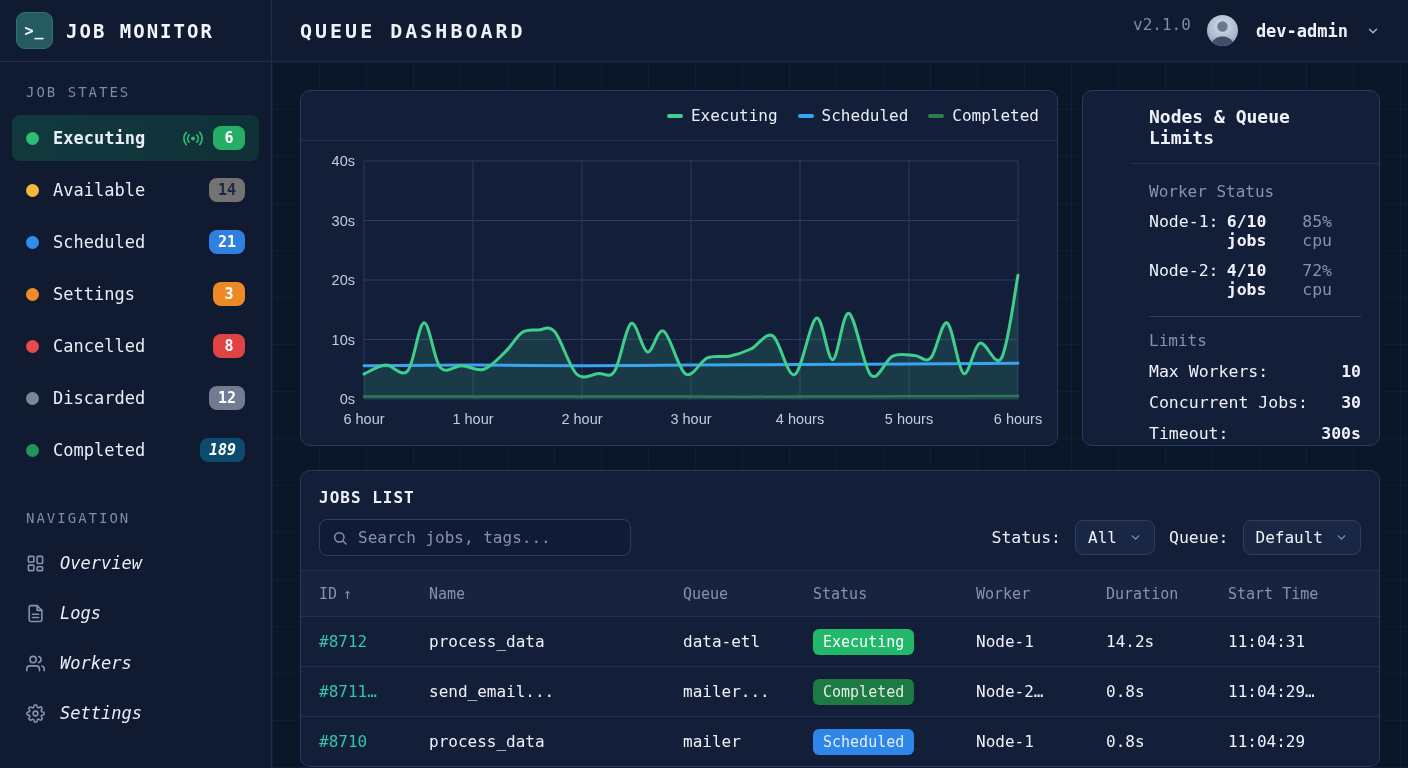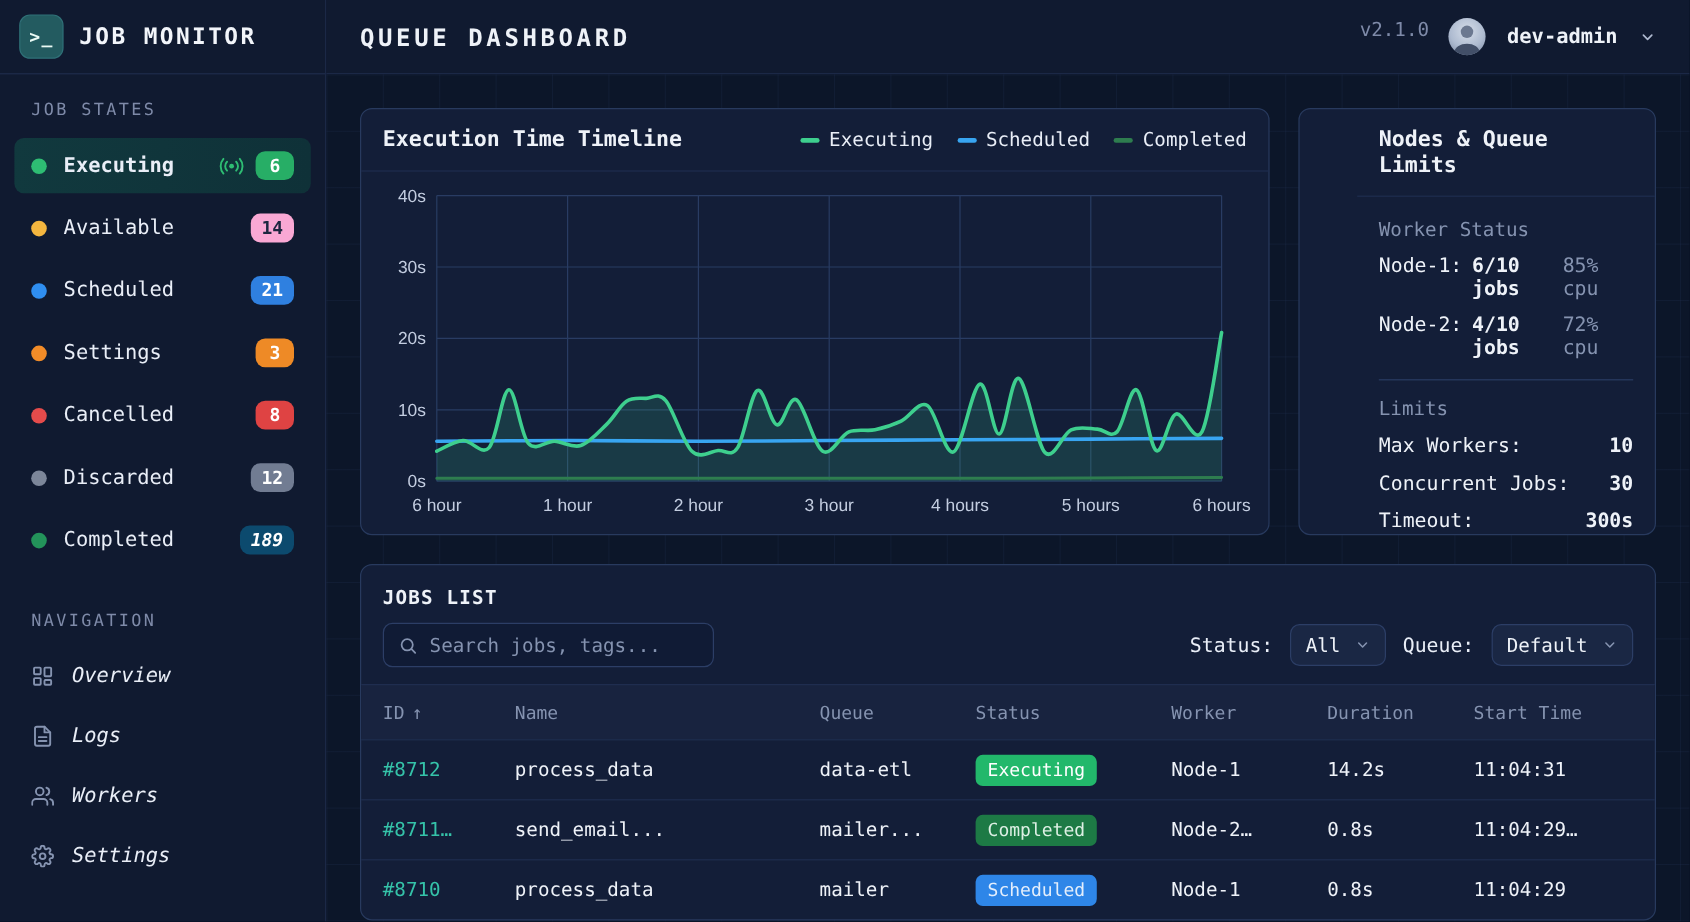--- a/index.html
+++ b/index.html
@@ -66,21 +66,21 @@
   .nr-name { width:92px; }
   .nr-jobs { font-weight:bold; }
   .nr-cpu { margin-left:auto; color:#8593b0; }
   .divider { border-top:1px solid #2a3c63; margin:17px 0 6px; }
   .limit-row { display:flex; justify-content:space-between; margin:12px 0; font-size:16.5px; }
   .limit-val { font-weight:bold; }
   
   .jobs-panel { flex-shrink:0; }
   .jobs-title { padding:17px 18px 0; font-size:16px; font-weight:bold; letter-spacing:1px; }
   .jobs-controls { display:flex; align-items:center; justify-content:space-between; padding:12px 18px 14px; }
-  .search-box { width:276px; display:flex; align-items:center; gap:10px; border:1px solid #2c3e66; background:#101b35; border-radius:8px; padding:8px 12px; color:#8593b0; }
+  .search-box { width:312px; display:flex; align-items:center; gap:10px; border:1px solid #2c3e66; background:#101b35; border-radius:8px; padding:8px 12px; color:#8593b0; }
   .search-box input { flex:1; background:transparent; border:none; outline:none; color:#dfe6f3; font-family:inherit; font-size:16px; }
   .search-box input::placeholder { color:#8593b0; }
   .filters { display:flex; align-items:center; gap:14px; }
   .filter-label { font-size:16.5px; color:#e9eef7; }
   .select { display:flex; align-items:center; gap:12px; border:1px solid #2c3e66; background:#1a2744; border-radius:8px; padding:7px 12px; font-size:16px; cursor:pointer; }
   .select .chev { color:#8593b0; }
   .tbl-head, .tbl-row { display:grid; grid-template-columns:110px 254px 130px 163px 130px 122px 1fr; align-items:center; padding-left:18px; }
   .tbl-head { background:#18233f; height:46px; font-size:15px; color:#8593b0; border-top:1px solid #1f2d4f; }
   .tbl-row { height:50px; font-size:16px; border-top:1px solid #1f2d4f; cursor:pointer; }
   .cell-id { color:#35c3a9; }
@@ -113,21 +113,21 @@
           <path d="M4.2 1.4a9.2 9.2 0 0 0 0 12.2 M17.8 1.4a9.2 9.2 0 0 1 0 12.2" stroke="#2ebd73" stroke-width="1.6" fill="none" stroke-linecap="round"></path>
         </svg>
         <span class="count-badge" style="background: rgb(39, 174, 102); color: rgb(255, 255, 255);">6</span>
       </span>
     </div>
 
     <div class="side-item">
       <span class="dot" style="background: rgb(244, 182, 63);"></span>
       <span class="si-label">Available</span>
       <span class="si-right">
-          <span class="count-badge" style="background: #f9a8d4; color: rgb(28, 39, 64);">14</span>
+          <span class="count-badge" style="background: #737373; color: rgb(28, 39, 64);">14</span>
         </span>
     </div>
     <div class="side-item">
       <span class="dot" style="background: rgb(47, 142, 240);"></span>
       <span class="si-label">Scheduled</span>
       <span class="si-right">
           <span class="count-badge" style="background: rgb(47, 128, 224); color: rgb(255, 255, 255);">21</span>
         </span>
     </div>
     <div class="side-item">
@@ -225,21 +225,20 @@
           </span>
         </div>
       </div>
     </header>
 
     <main class="main">
       <div class="row1">
 
         <section class="panel chart-panel">
           <div class="panel-head">
-            <span class="panel-title">Execution Time Timeline</span>
             <div class="legend">
               <span class="legend-item">
                 <span class="swatch" style="background: rgb(62, 207, 142);"></span>
                 <span class="legend-label">Executing</span>
               </span>
               <span class="legend-item">
                 <span class="swatch" style="background: rgb(56, 165, 241);"></span>
                 <span class="legend-label">Scheduled</span>
               </span>
               <span class="legend-item">

